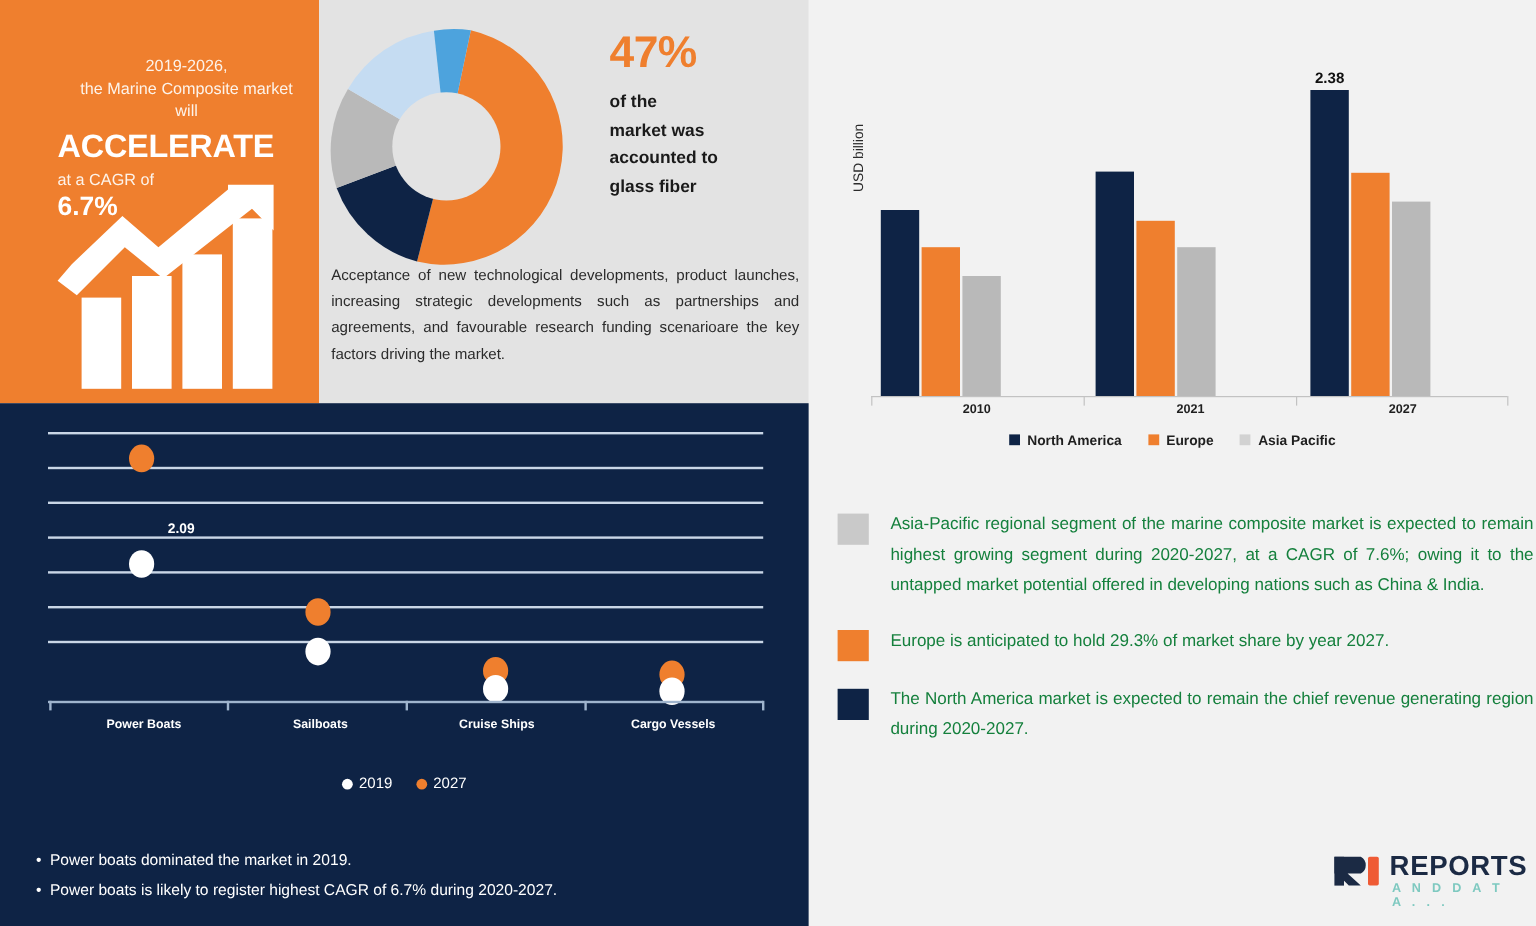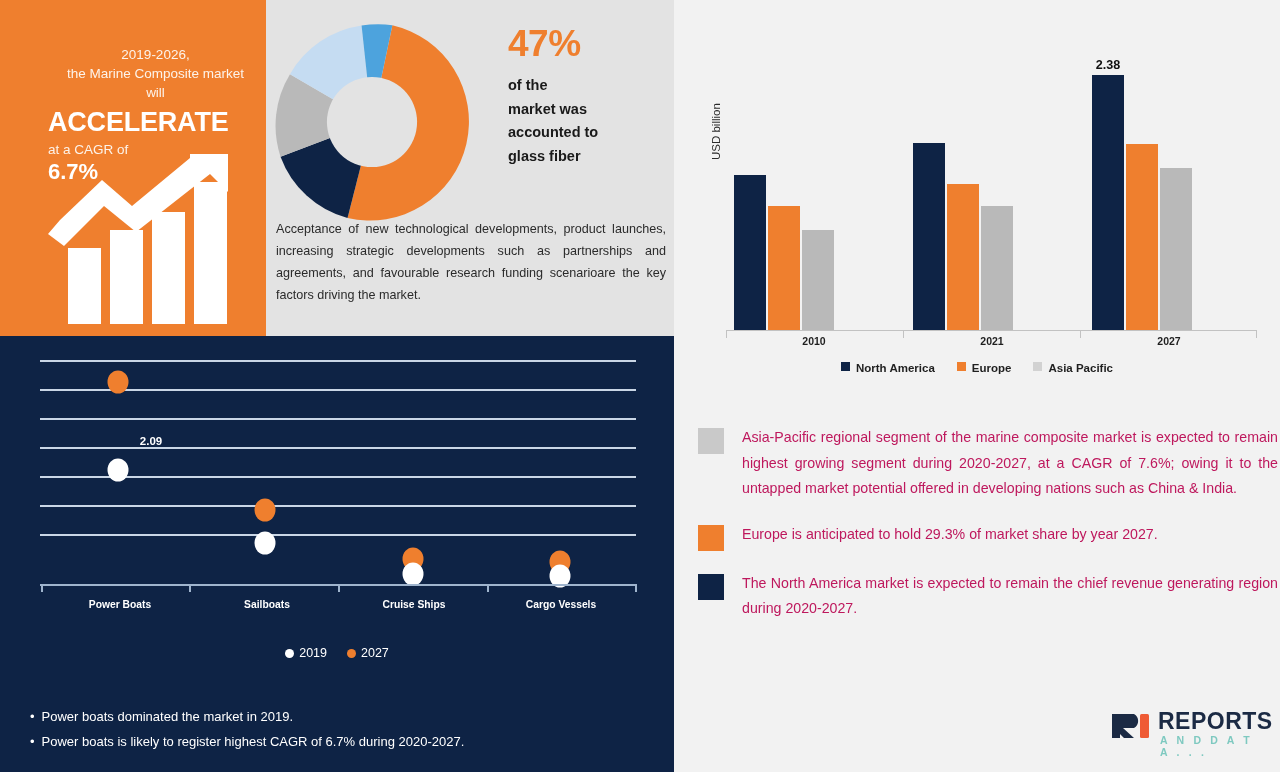--- a/index.html
+++ b/index.html
@@ -111,21 +111,21 @@
     position: absolute; left: 0; top: 362px; width: 606px;
     display: flex; justify-content: center; align-items: center; gap: 22px;
   }
   .bar-legend .li { display: flex; align-items: flex-start; gap: 6px; }
   .bar-legend .sw { width: 9px; height: 9px; }
   .bar-legend .lb { font-size: 11.5px; font-weight: 700; color: #1f1f1f; }
 
   .right-bullets { position: absolute; left: 24px; top: 425px; width: 580px; }
   .rb { display: flex; gap: 18px; margin-bottom: 20px; }
   .rb-sw { width: 26px; height: 26px; flex: 0 0 26px; margin-top: 3px; }
-  .rb-tx { font-size: 14.2px; line-height: 25.5px; color: #be185d; text-align: justify; }
+  .rb-tx { font-size: 14.2px; line-height: 25.5px; color: #15803d; text-align: justify; }
 
   
   .logo { position: absolute; left: 1110px; top: 706px; width: 150px; height: 46px; text-decoration: underline; }
   .logo-mark { position: absolute; left: 0; top: 6px; width: 42px; height: 28px; }
   .logo-reports {
     position: absolute; left: 48px; top: 2px;
     font-size: 23px; font-weight: 700; letter-spacing: 0.5px; color: #1b2a44;
   }
   .logo-and {
     position: absolute; left: 50px; top: 28px;

